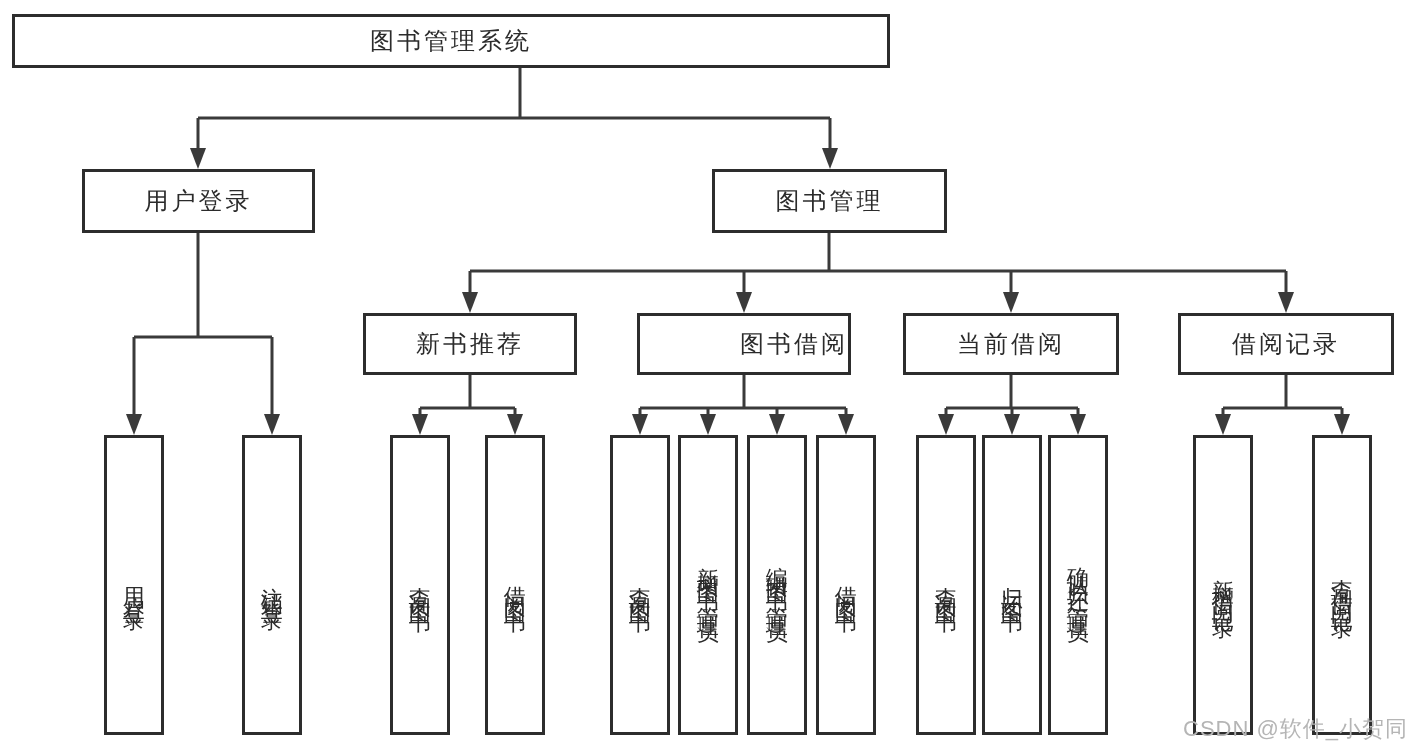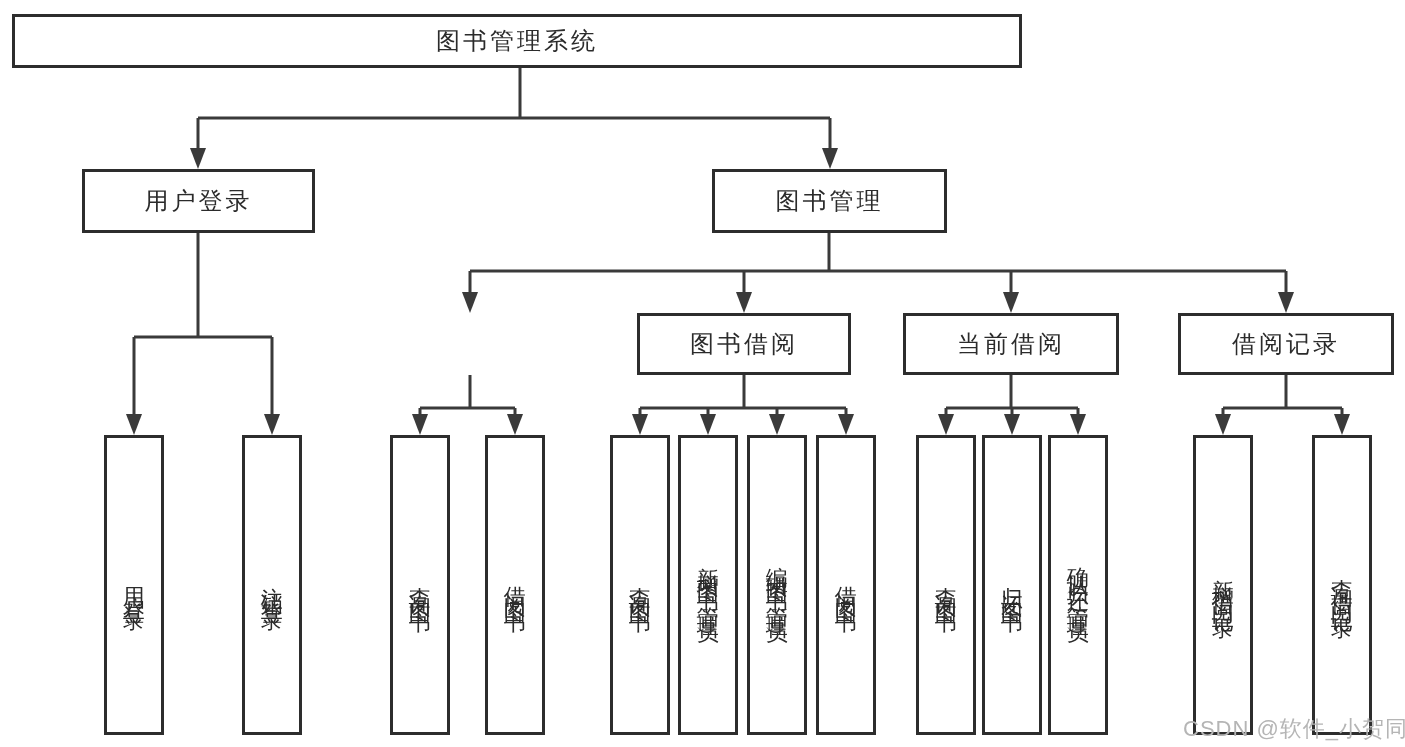--- a/index.html
+++ b/index.html
@@ -14,25 +14,25 @@
     position:absolute;box-sizing:border-box;background:#ffffff;
     border:3px solid #2d2d2d;display:flex;align-items:center;justify-content:center;
     color:#2b2b2b;z-index:2;
   }
   .node.h span{font-size:24px;letter-spacing:3px;white-space:nowrap;}
   .node.v span{
     writing-mode:vertical-rl;text-orientation:mixed;
     font-size:22px;letter-spacing:8px;line-height:1.25;white-space:nowrap;
   }
   
-  .root    {left:12px;  top:14px;  width:1010px;height:54px;}
+  .root    {left:12px;  top:14px;  width:878px;height:54px;}
   .l1a     {left:82px;  top:169px; width:233px; height:64px;}
   .l1b     {left:712px; top:169px; width:235px; height:64px;font-family:Liberation Mono, monospace;}
   .l2a     {left:363px; top:313px; width:214px; height:62px;}
-  .l2b     {left:637px; top:313px; width:214px; height:62px;}
+  .l2b     {left:637px; top:313px; width:214px; height:62px;justify-content:flex-end;}
   .l2c     {left:903px; top:313px; width:216px; height:62px;font-family:Liberation Mono, monospace;}
   .l2d     {left:1178px;top:313px; width:216px; height:62px;}
   
   .leaf{top:435px;width:60px;height:300px;}
   .ul1{left:104px;} .ul2{left:242px;}
   .nb1{left:390px;} .nb2{left:485px;}
   .bw1{left:610px;} .bw2{left:678px;} .bw3{left:747px;} .bw4{left:816px;}
   .cb1{left:916px;} .cb2{left:982px;} .cb3{left:1048px;}
   .br1{left:1193px;} .br2{left:1312px;}
   .watermark{
@@ -92,20 +92,23 @@
     <span>图书管理系统</span>
   </div>
 
   <div class="node h l1a">
     <span>用户登录</span>
   </div>
   <div class="node h l1b">
     <span>图书管理</span>
   </div>
 
+  <div class="node h l2a">
+    <span>新书推荐</span>
+  </div>
   <div class="node h l2b">
     <span>图书借阅</span>
   </div>
   <div class="node h l2c">
     <span>当前借阅</span>
   </div>
   <div class="node h l2d">
     <span>借阅记录</span>
   </div>
 

